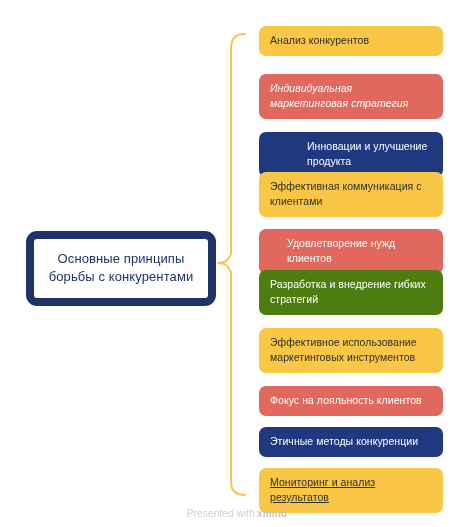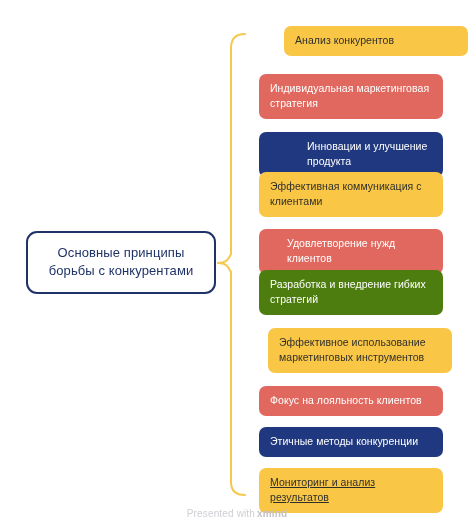--- a/index.html
+++ b/index.html
@@ -33,21 +33,21 @@
     pointer-events: none;
   }
 
   
   #root-node {
     position: absolute;
     left: 26px;
     top: 231px;
     width: 190px;
     box-sizing: border-box;
-    border: 2px solid #1d4ed8;
+    border: 8px solid #1d4ed8;
     border-radius: 11px;
     background: #ffffff;
     padding: 11px 12px 12px 12px;
     text-align: center;
   }
   #root-node .root-label {
     display: block;
     color: #1F3368;
     font-size: 13px;
     line-height: 18px;
@@ -110,39 +110,39 @@
 
       <path d="M231 272 C 231 320, 231 440, 231 482 C 231 491, 236 495, 245 495"></path>
     </g>
   </svg>
 
   <div id="root-node" style="border-color: rgb(31, 51, 104); background: rgb(255, 255, 255); color: rgb(31, 51, 104);">
     <span class="root-label">Основные принципы
 борьбы с конкурентами</span>
   </div>
 
-  <div class="topic-node tone-amber" style="top: 26px; background: rgb(249, 198, 70); color: rgb(48, 48, 43); margin-left: 25px;">
+  <div class="topic-node tone-amber" style="top: 26px; background: rgb(249, 198, 70); color: rgb(48, 48, 43);">
     <span class="topic-label">Анализ конкурентов</span>
   </div>
-  <div class="topic-node two-line tone-red" style="top: 74px; background: rgb(224, 104, 94); color: rgb(255, 255, 255);">
+  <div class="topic-node two-line tone-red" style="top: 74px; background: rgb(224, 104, 94); color: rgb(255, 255, 255); font-style: italic;">
     <span class="topic-label">Индивидуальная маркетинговая стратегия</span>
   </div>
   <div class="topic-node tone-navy" style="top: 132px; background: rgb(32, 56, 127); color: rgb(255, 255, 255); padding-left: 48px;">
     <span class="topic-label">Инновации и улучшение продукта</span>
   </div>
   <div class="topic-node two-line tone-amber" style="top: 172px; background: rgb(249, 198, 70); color: rgb(48, 48, 43);">
     <span class="topic-label">Эффективная коммуникация с клиентами</span>
   </div>
   <div class="topic-node tone-red" style="top: 229px; background: rgb(224, 104, 94); color: rgb(255, 255, 255); padding-left: 28px;">
     <span class="topic-label">Удовлетворение нужд клиентов</span>
   </div>
   <div class="topic-node two-line tone-navy" style="top: 270px; background: #4d7c0f; color: rgb(255, 255, 255);">
     <span class="topic-label">Разработка и внедрение гибких стратегий</span>
   </div>
-  <div class="topic-node two-line tone-amber" style="top: 328px; background: rgb(249, 198, 70); color: rgb(48, 48, 43); margin-left: 9px;">
+  <div class="topic-node two-line tone-amber" style="top: 328px; background: rgb(249, 198, 70); color: rgb(48, 48, 43);">
     <span class="topic-label">Эффективное использование маркетинговых инструментов</span>
   </div>
   <div class="topic-node tone-red" style="top: 386px; background: rgb(224, 104, 94); color: rgb(255, 255, 255);">
     <span class="topic-label">Фокус на лояльность клиентов</span>
   </div>
   <div class="topic-node tone-navy" style="top: 427px; background: rgb(32, 56, 127); color: rgb(255, 255, 255);">
     <span class="topic-label">Этичные методы конкуренции</span>
   </div>
   <div class="topic-node tone-amber" style="top: 468px; background: rgb(249, 198, 70); color: rgb(48, 48, 43); text-decoration: underline;">
     <span class="topic-label">Мониторинг и анализ результатов</span>

